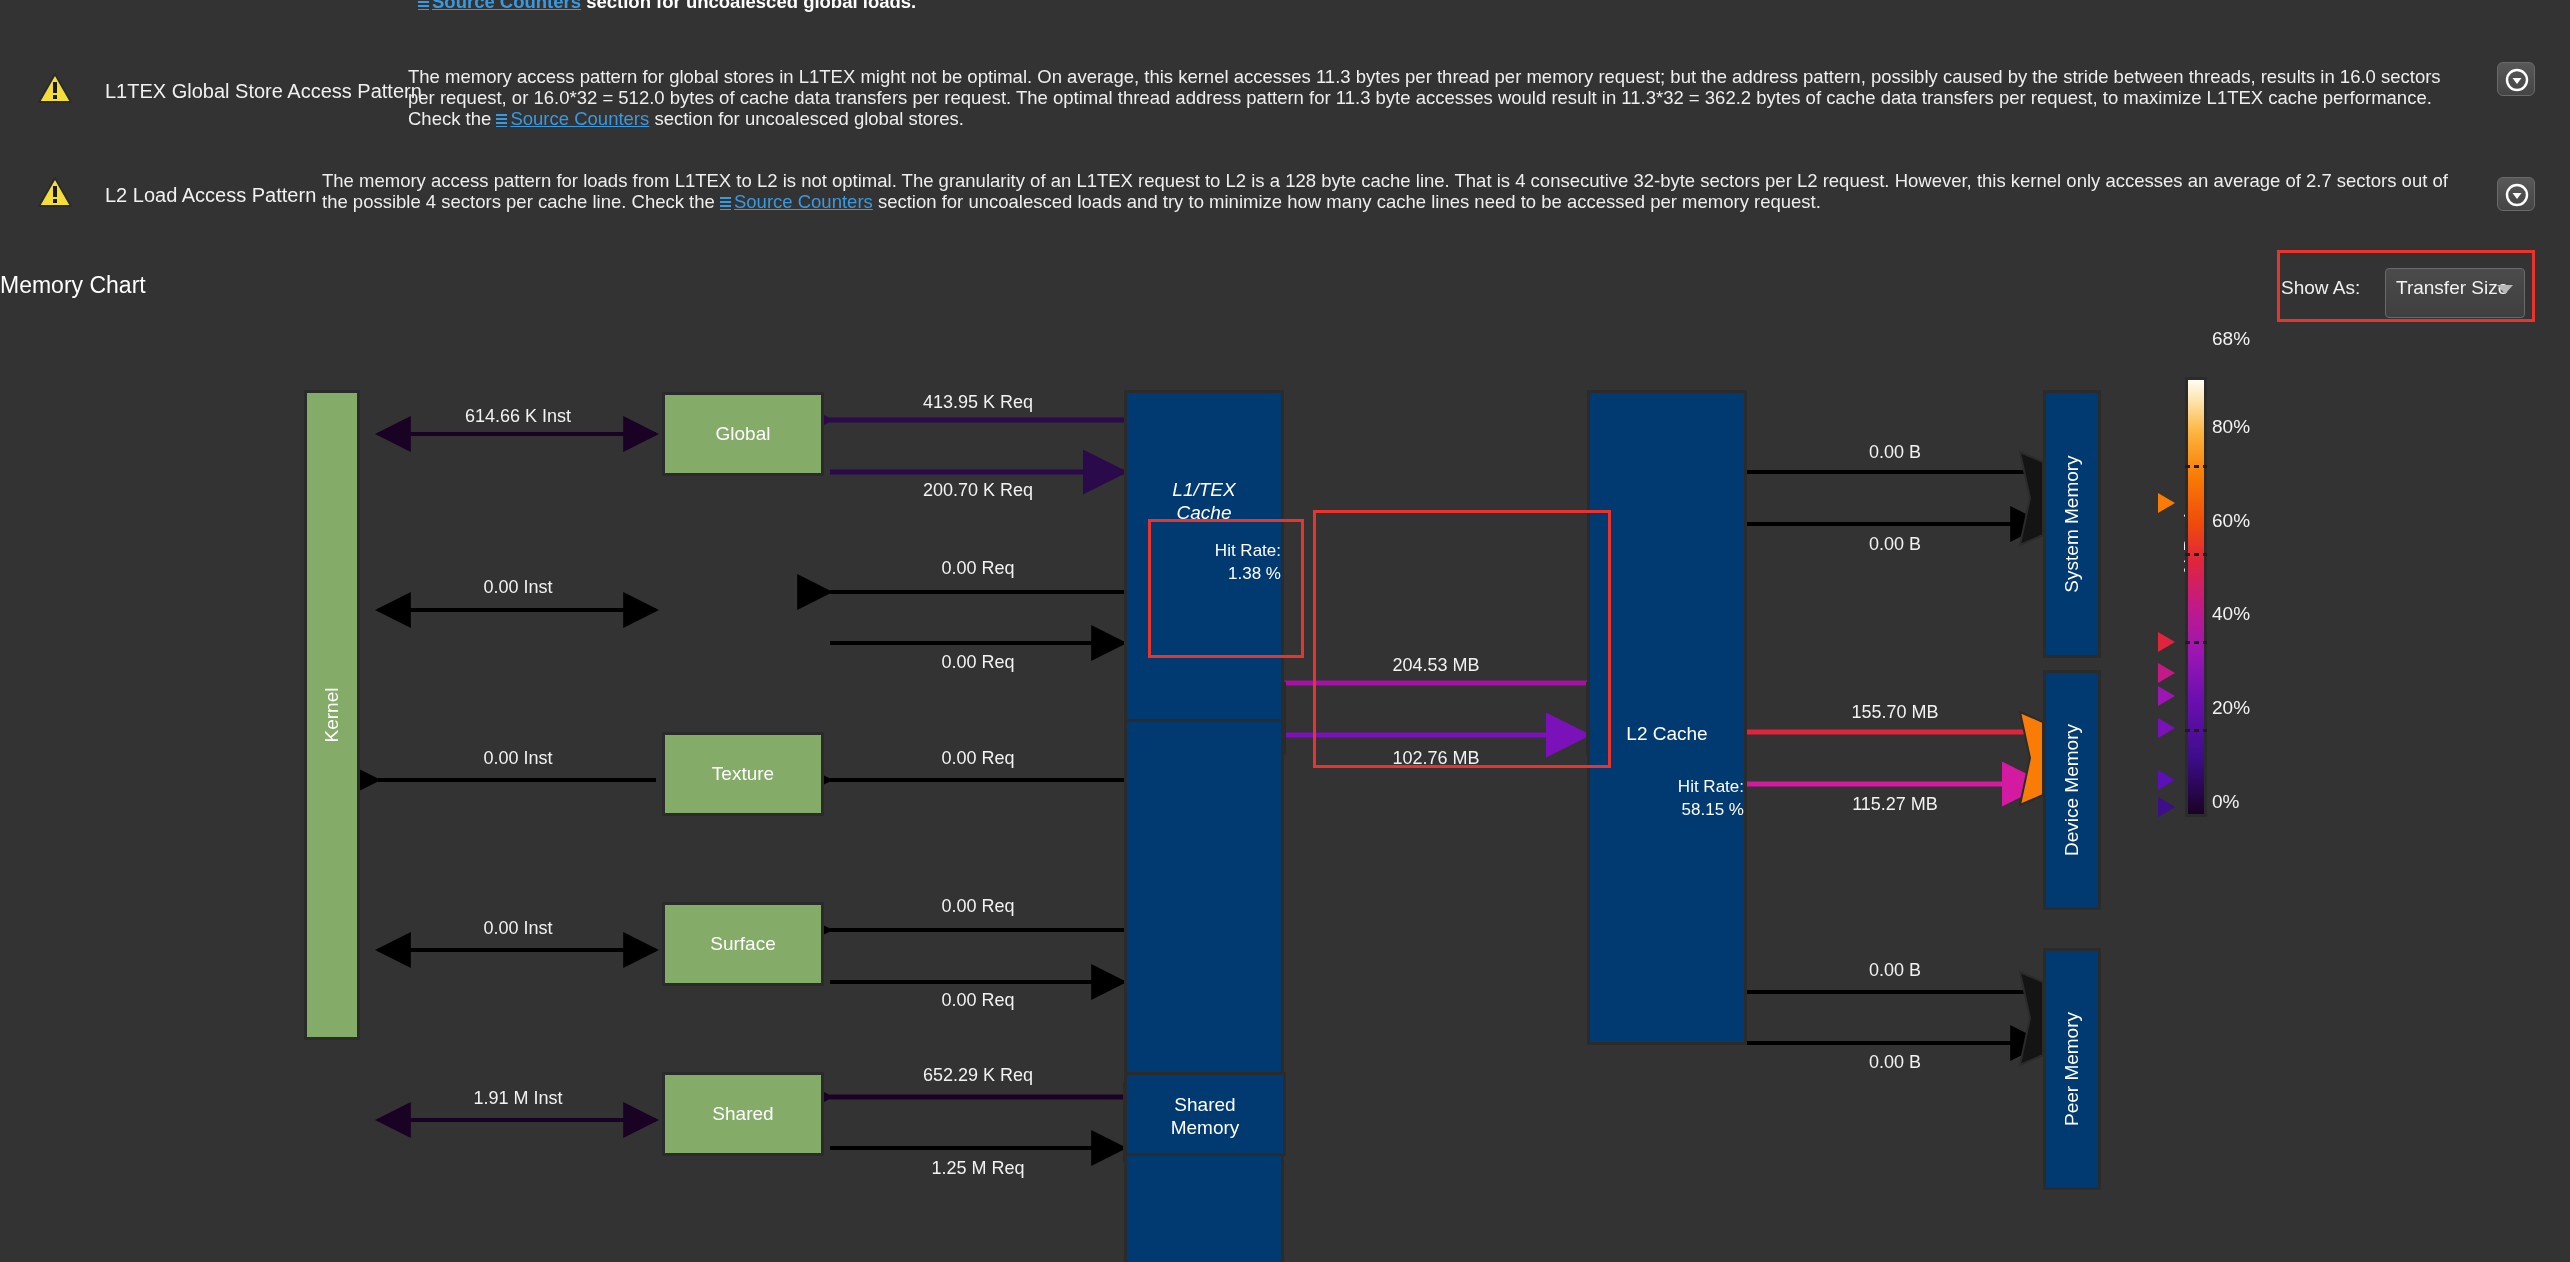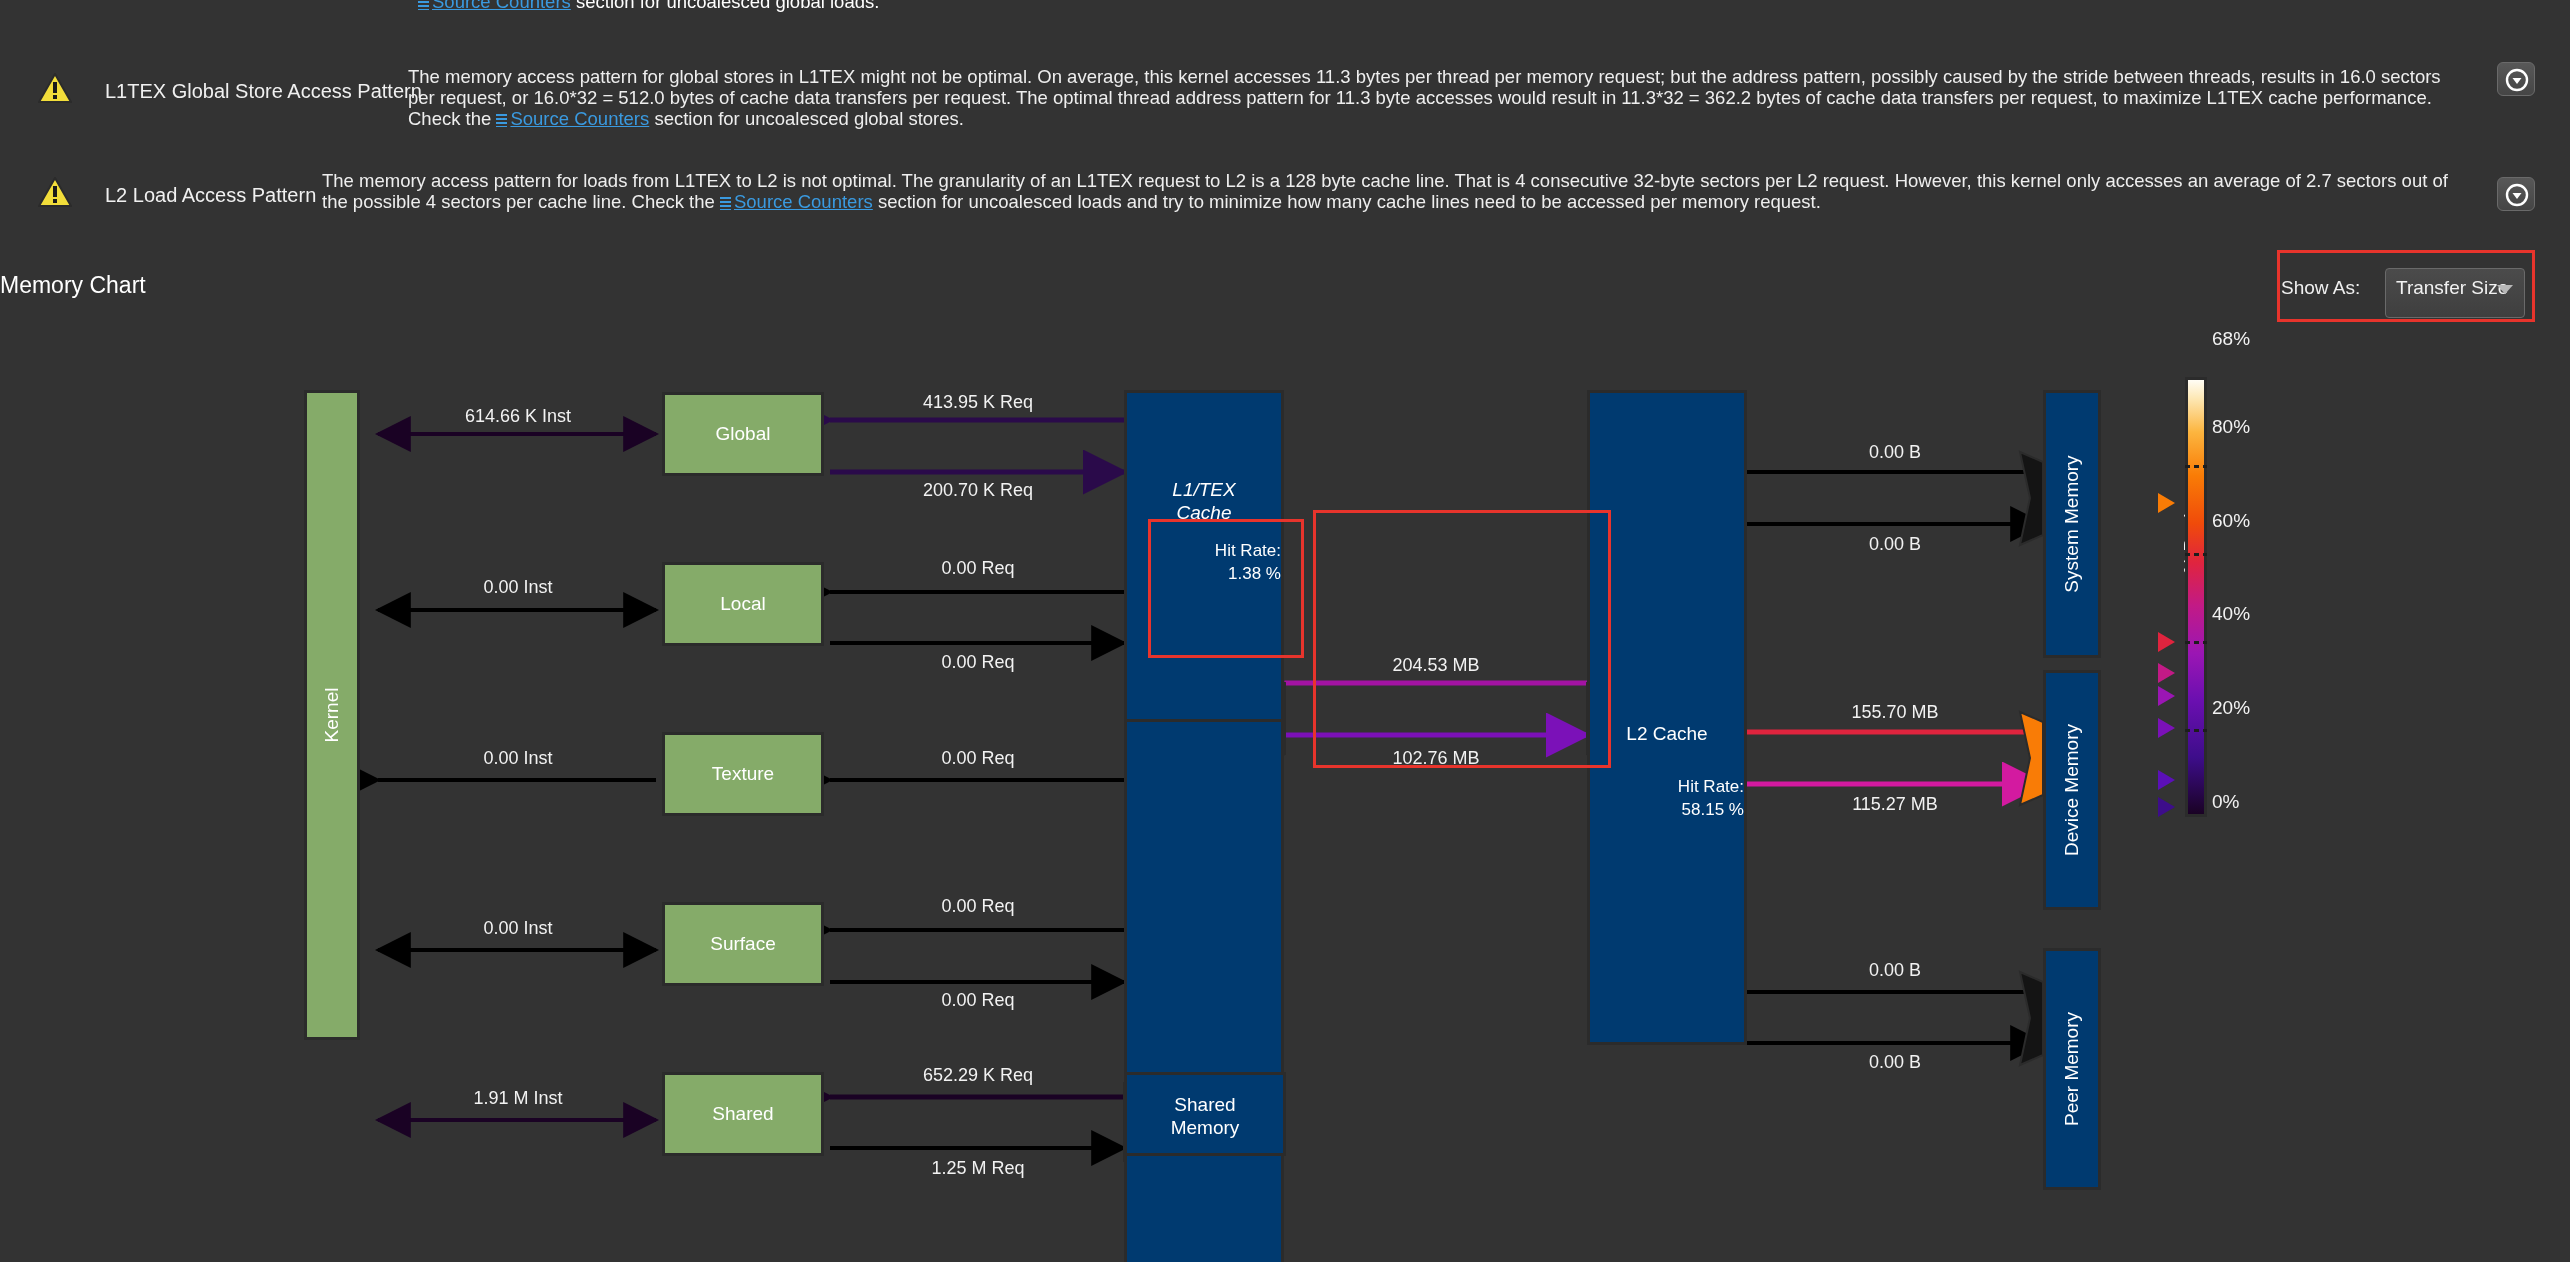--- a/index.html
+++ b/index.html
@@ -25,21 +25,21 @@
       linear-gradient(to bottom,#3a9ae0 0 2px,transparent 2px 4px,#3a9ae0 4px 6px,
                       transparent 6px 8px,#3a9ae0 8px 10px,transparent 10px 12px,#3a9ae0 12px 13px);
   }
   .rule-expand{
     position:absolute;width:38px;height:34px;border-radius:6px;
     background:linear-gradient(to bottom,#585858,#454545);
     border:1px solid #6a6a6a;box-sizing:border-box;
   }
   .rule-expand svg{position:absolute;left:7px;top:5px;}
 
-  .clip-top{position:absolute;left:0;top:0;width:2570px;height:18px;overflow:hidden;}
+  .clip-top{position:absolute;left:0;top:0;width:2570px;height:18px;overflow:hidden;font-weight:bold;}
 
   
   #chart-title{
     position:absolute;left:0;top:272px;width:2570px;text-align:left;
     font-size:23px;color:#ffffff;
   }
   #show-as-wrap{
     position:absolute;left:2277px;top:250px;width:258px;height:72px;
     border:3px solid #e8342c;box-sizing:border-box;
   }
@@ -262,23 +262,20 @@
   </svg>
 
   <div class="node green" style="left:304px;top:60px;width:56px;height:650px;">
     <div class="vlabel">Kernel</div>
   </div>
 
   <div class="node green" style="left:662px;top:62px;width:162px;height:84px;">
     <div class="nlabel" style="top:28px;">Global</div>
   </div>
 
-  <div class="node green" style="left:662px;top:232px;width:162px;height:84px;">
-    <div class="nlabel" style="top:28px;">Local</div>
-  </div>
 
   <div class="node green" style="left:662px;top:572px;width:162px;height:84px;">
     <div class="nlabel" style="top:28px;">Surface</div>
   </div>
 
   <div class="node green" style="left:662px;top:402px;width:162px;height:84px;">
     <div class="nlabel" style="top:28px;">Texture</div>
   </div>
 
   <div class="node green" style="left:662px;top:742px;width:162px;height:84px;">

